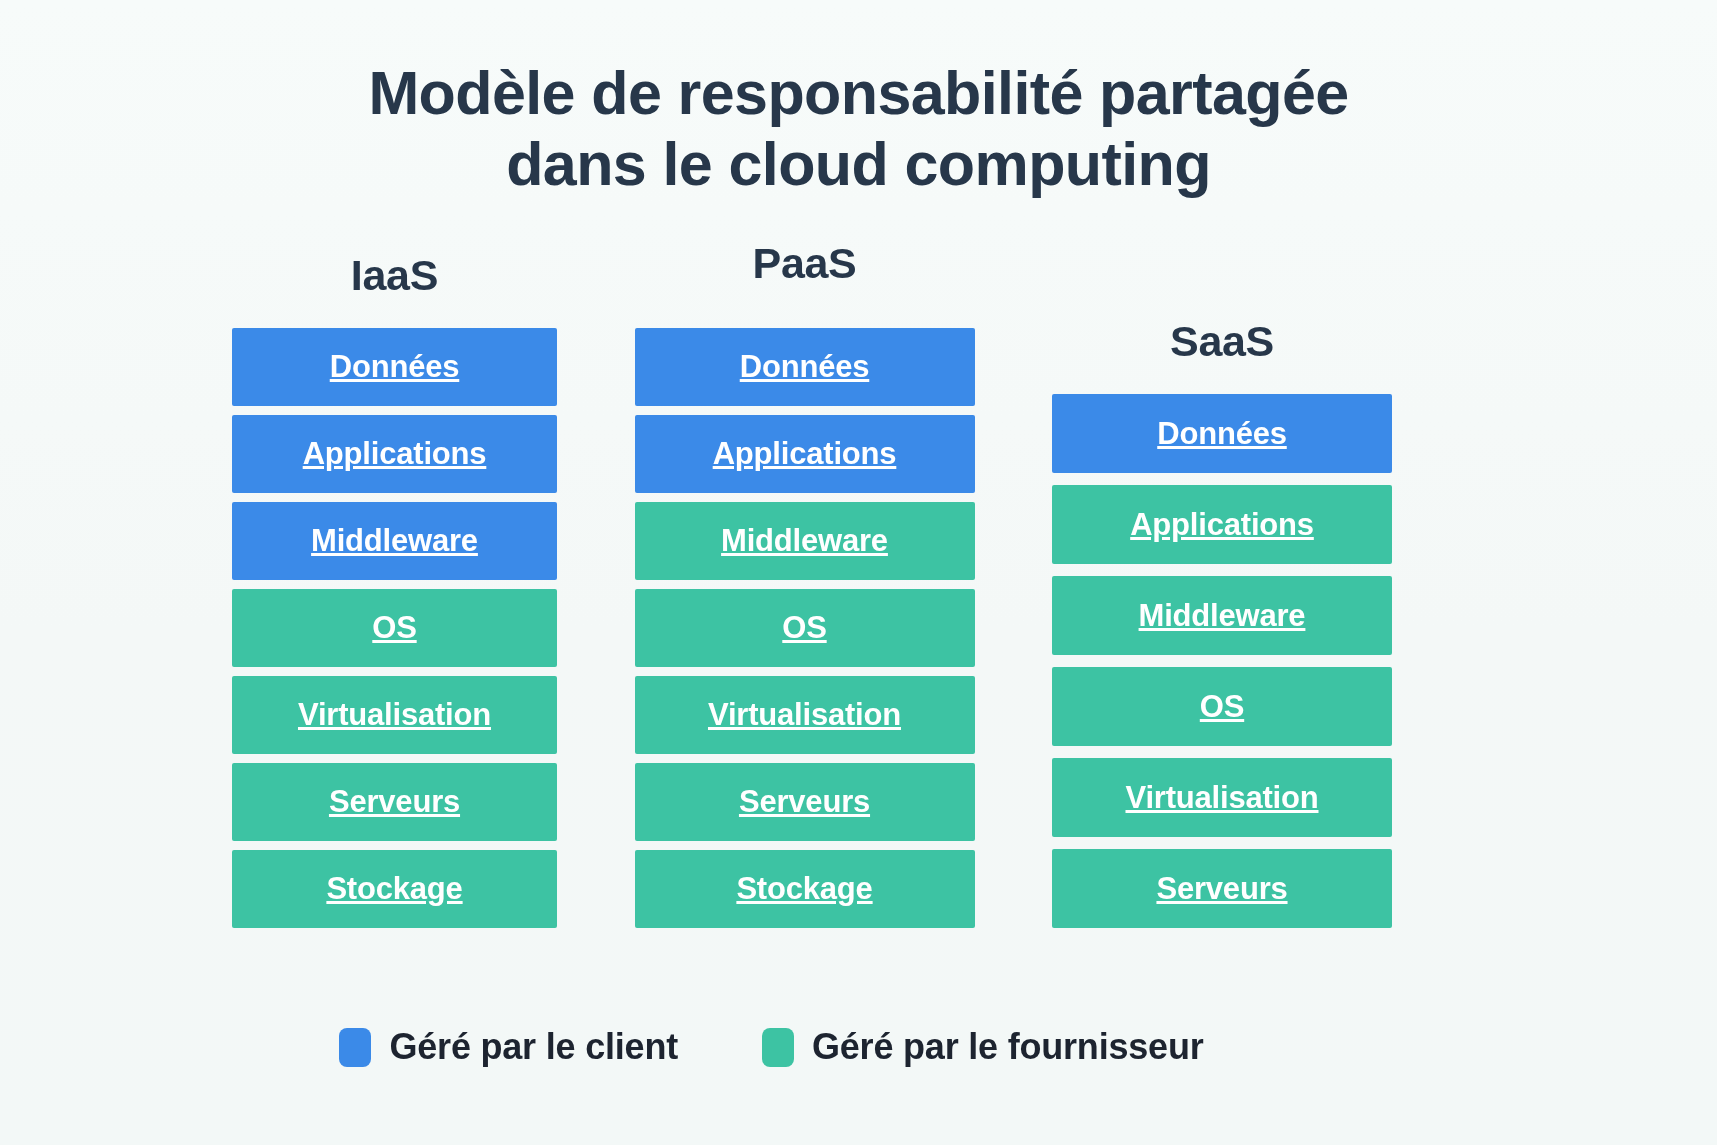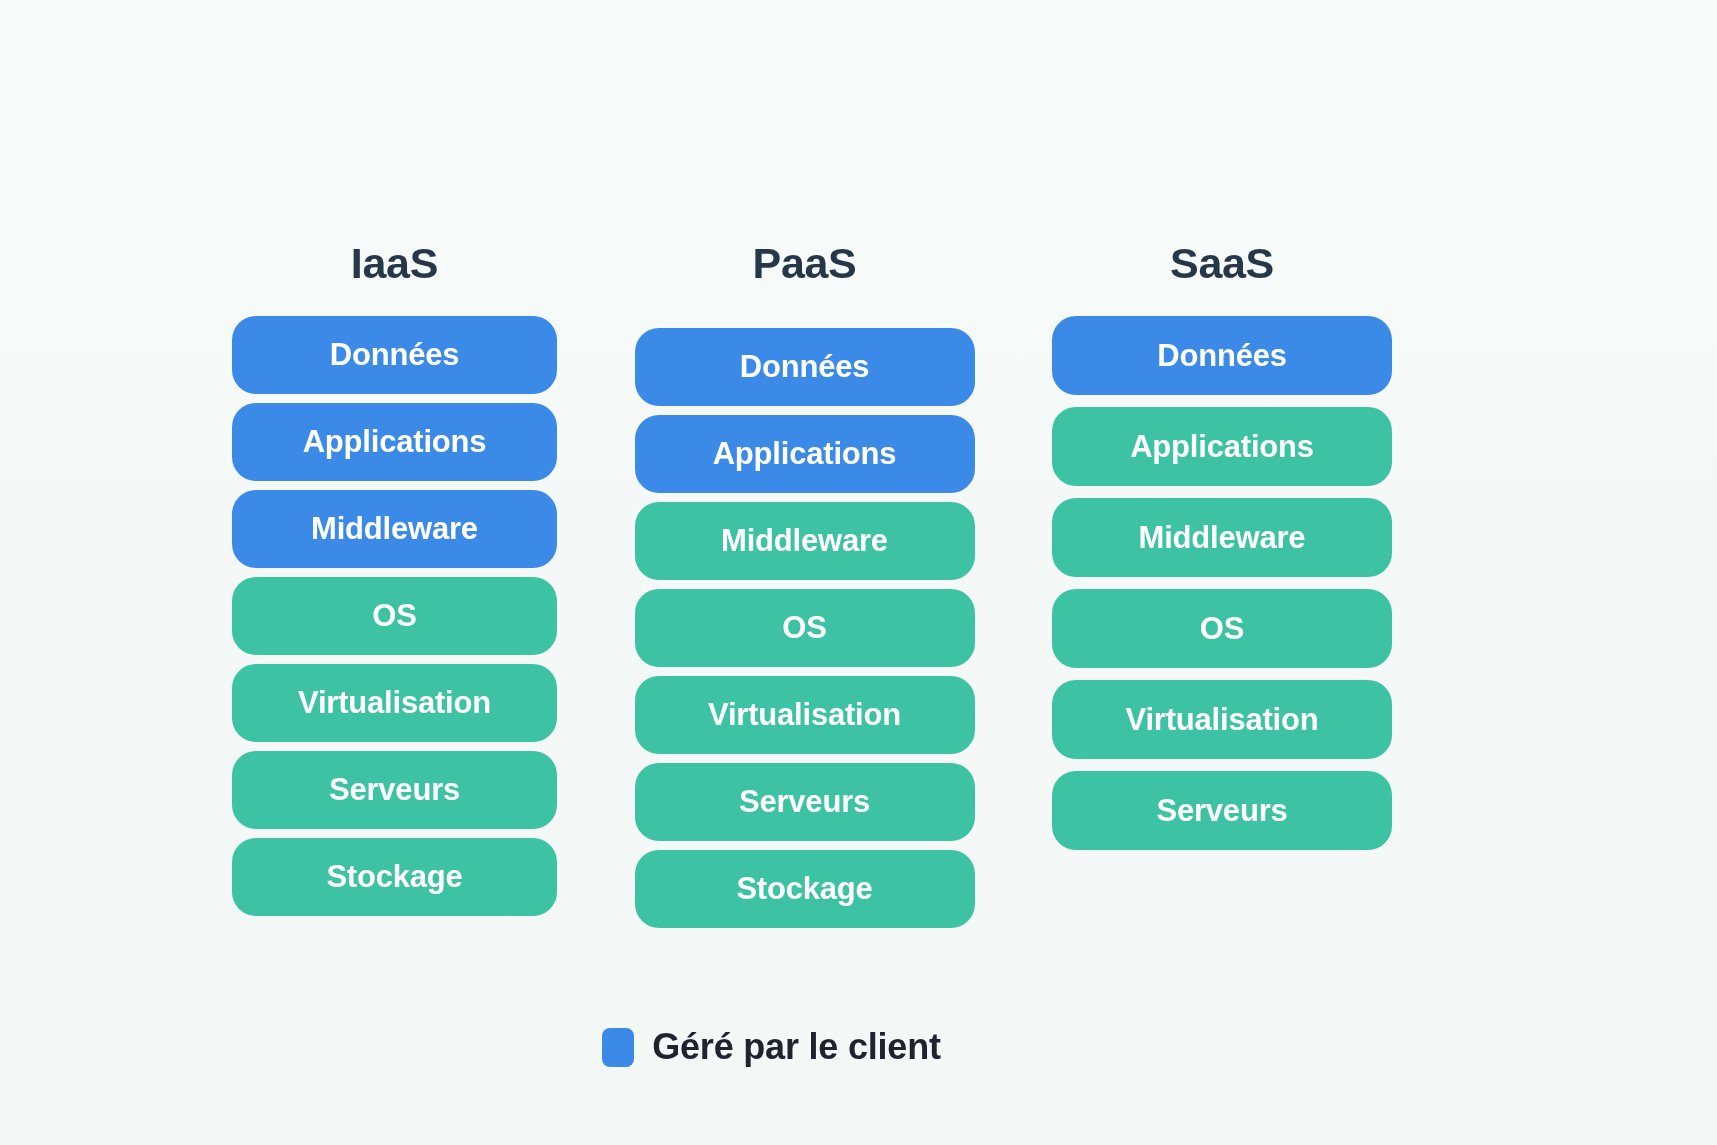--- a/index.html
+++ b/index.html
@@ -39,21 +39,21 @@
   }
 
   
   .columns {
     position: absolute;
     top: 238px;
     left: 232px;
     width: 1160px;
     display: flex;
     justify-content: space-between;
-    align-items: flex-start;
+    align-items: flex-end;
   }
   .column {
     width: 332px;
     display: flex;
     flex-direction: column;
     align-items: stretch;
   }
   .col-head {
     text-align: center;
     color: #27374a;
@@ -61,29 +61,30 @@
     font-weight: bold;
     line-height: 50px;
     margin-bottom: 28px;
     letter-spacing: -0.3px;
   }
   .stack {
     display: flex;
     flex-direction: column;
   }
   .layer {
-    border-radius: 24px;
+    border-radius: 2px;
     color: #ffffff;
     font-size: 31px;
     font-weight: bold;
     display: flex;
     align-items: center;
     justify-content: center;
     letter-spacing: -0.2px;
     box-sizing: border-box;
+    text-decoration: underline;
   }
   .layer.customer { background: #3b8ae8; }
   .layer.provider { background: #3dc3a3; }
 
   
   .col-iaas .layer,
   .col-paas .layer {
     height: 78px;
     margin-bottom: 9px;
   }
@@ -129,20 +130,24 @@
     font-weight: bold;
     letter-spacing: -0.2px;
     white-space: nowrap;
   }
 </style>
 </head>
 <body>
 
 <div class="page">
 
+  <div class="title-wrap">
+    <div class="title-line">Modèle de responsabilité partagée</div>
+    <div class="title-line">dans le cloud computing</div>
+  </div>
 
   <div class="columns">
 
     <div class="column col-iaas">
       <div class="col-head">IaaS</div>
       <div class="stack">
         <div class="layer customer">Données</div>
         <div class="layer customer">Applications</div>
         <div class="layer customer">Middleware</div>
         <div class="layer provider">OS</div>
@@ -177,15 +182,19 @@
       </div>
     </div>
 
   </div>
 
   <div class="legend">
     <div class="legend-item">
       <span class="swatch customer"></span>
       <span class="legend-label">Géré par le client</span>
     </div>
+    <div class="legend-item">
+      <span class="swatch provider"></span>
+      <span class="legend-label">Géré par le fournisseur</span>
+    </div>
   </div>
 
 </div>
 
 </body></html>

